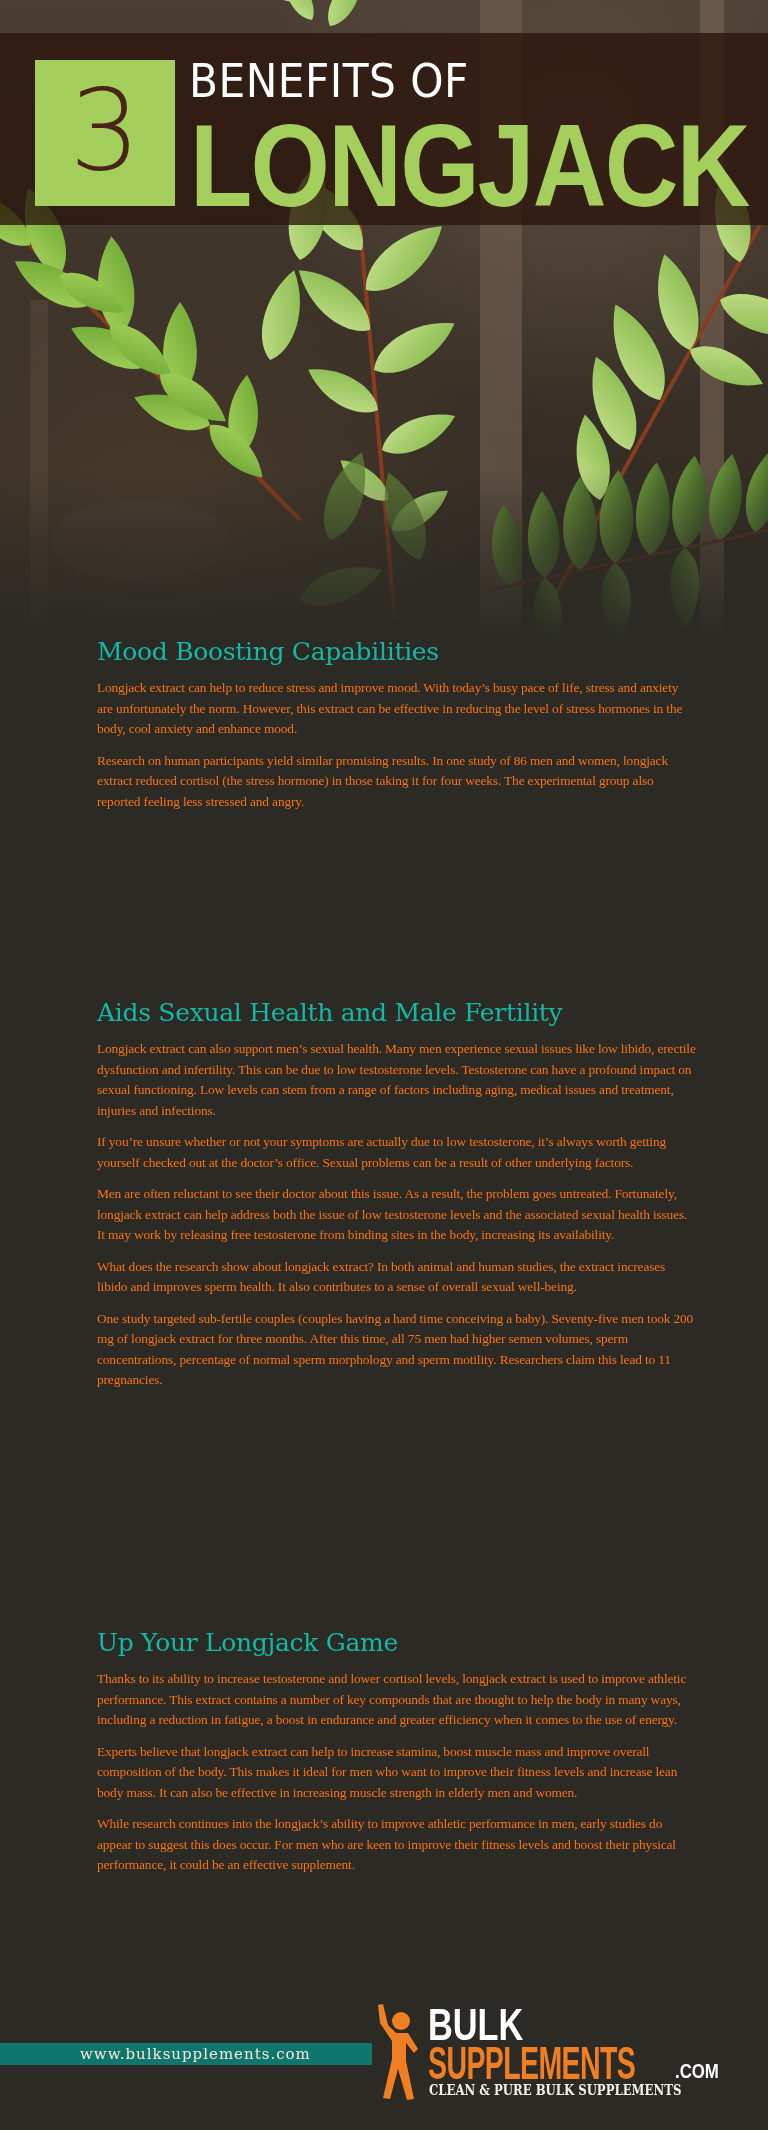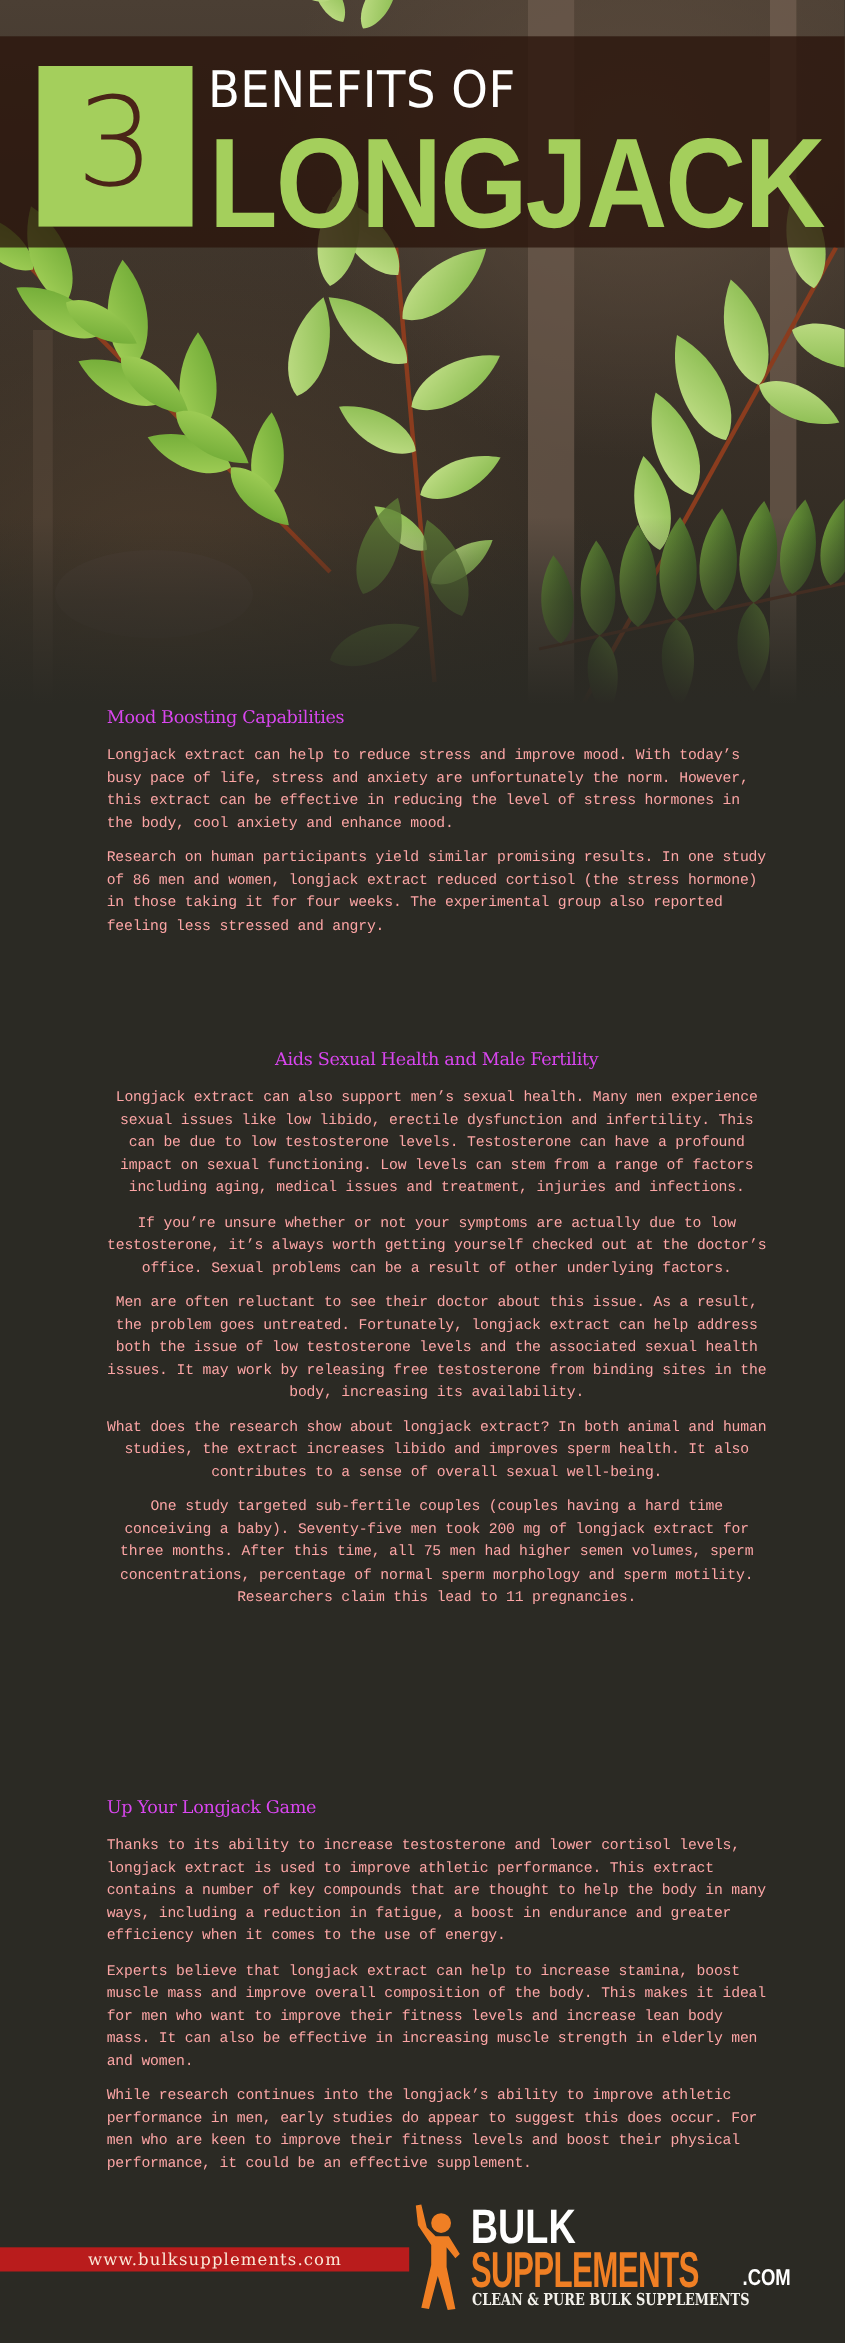--- a/index.html
+++ b/index.html
@@ -69,39 +69,39 @@
       transform-origin: left top;
     }
 
     
     .section {
       position: absolute; left: 97px; width: 600px;
     }
     .section h2 {
       font-family: "DejaVu Serif", serif;
       font-weight: normal;
-      font-size: 16px;
-      color: #d946ef;
+      font-size: 25px;
+      color: #14b8a6;
       line-height: 32px;
       margin-bottom: 10px;
       letter-spacing: -0.3px;
     }
     .section p {
-      font-family: Liberation Mono, monospace;
+      font-family: Liberation Serif, serif;
       font-size: 13.4px;
       line-height: 20.5px;
-      color: #fca5a5;
+      color: #f97316;
       margin-bottom: 11px;
       letter-spacing: -0.15px;
     }
 
     
     .url-bar {
       position: absolute; left: 0; top: 2043px; width: 372px; height: 22px;
-      background: #b91c1c;
+      background: #0f766e;
     }
     .url-bar span {
       position: absolute; left: 80px; top: 1px;
       font-family: "DejaVu Serif", serif;
       font-size: 15px;
       letter-spacing: 1px;
       color: #fbe9d8;
       line-height: 20px;
     }
     .logo-figure { position: absolute; left: 374px; top: 2003px; }
@@ -245,21 +245,21 @@
 </div>
 <div class="title-small">BENEFITS OF</div>
 <div class="title-big">LONGJACK</div>
 
 <div class="section" style="top:636px;">
   <h2>Mood Boosting Capabilities</h2>
   <p>Longjack extract can help to reduce stress and improve mood. With today’s busy pace of life, stress and anxiety are unfortunately the norm. However, this extract can be effective in reducing the level of stress hormones in the body, cool anxiety and enhance mood.</p>
   <p>Research on human participants yield similar promising results. In one study of 86 men and women, longjack extract reduced cortisol (the stress hormone) in those taking it for four weeks. The experimental group also reported feeling less stressed and angry.</p>
 </div>
 
-<div class="section" style="top:947px;text-align:center;">
+<div class="section" style="top:997px;">
   <h2>Aids Sexual Health and Male Fertility</h2>
   <p>Longjack extract can also support men’s sexual health. Many men experience sexual issues like low libido, erectile dysfunction and infertility. This can be due to low testosterone levels. Testosterone can have a profound impact on sexual functioning. Low levels can stem from a range of factors including aging, medical issues and treatment, injuries and infections.</p>
   <p>If you’re unsure whether or not your symptoms are actually due to low testosterone, it’s always worth getting yourself checked out at the doctor’s office. Sexual problems can be a result of other underlying factors.</p>
   <p>Men are often reluctant to see their doctor about this issue. As a result, the problem goes untreated. Fortunately, longjack extract can help address both the issue of low testosterone levels and the associated sexual health issues. It may work by releasing free testosterone from binding sites in the body, increasing its availability.</p>
   <p>What does the research show about longjack extract? In both animal and human studies, the extract increases libido and improves sperm health. It also contributes to a sense of overall sexual well-being.</p>
   <p>One study targeted sub-fertile couples (couples having a hard time conceiving a baby). Seventy-five men took 200 mg of longjack extract for three months. After this time, all 75 men had higher semen volumes, sperm concentrations, percentage of normal sperm morphology and sperm motility. Researchers claim this lead to 11 pregnancies.</p>
 </div>
 
 <div class="section" style="top:1627px;">
   <h2>Up Your Longjack Game</h2>

